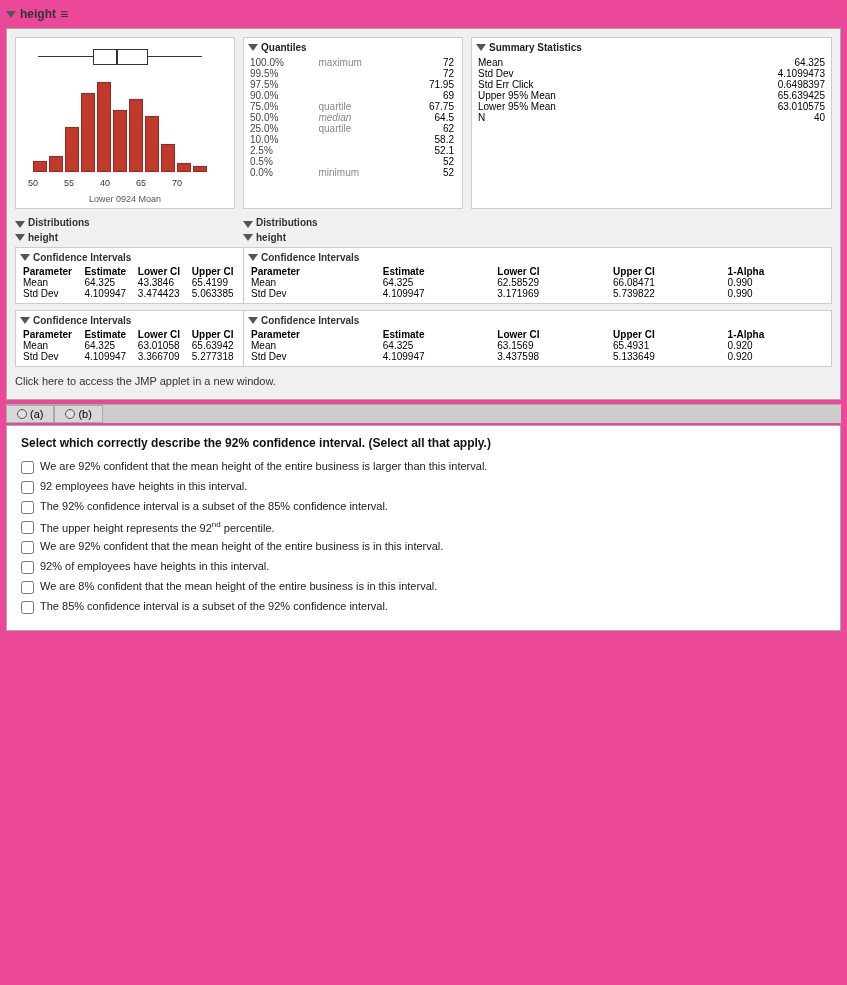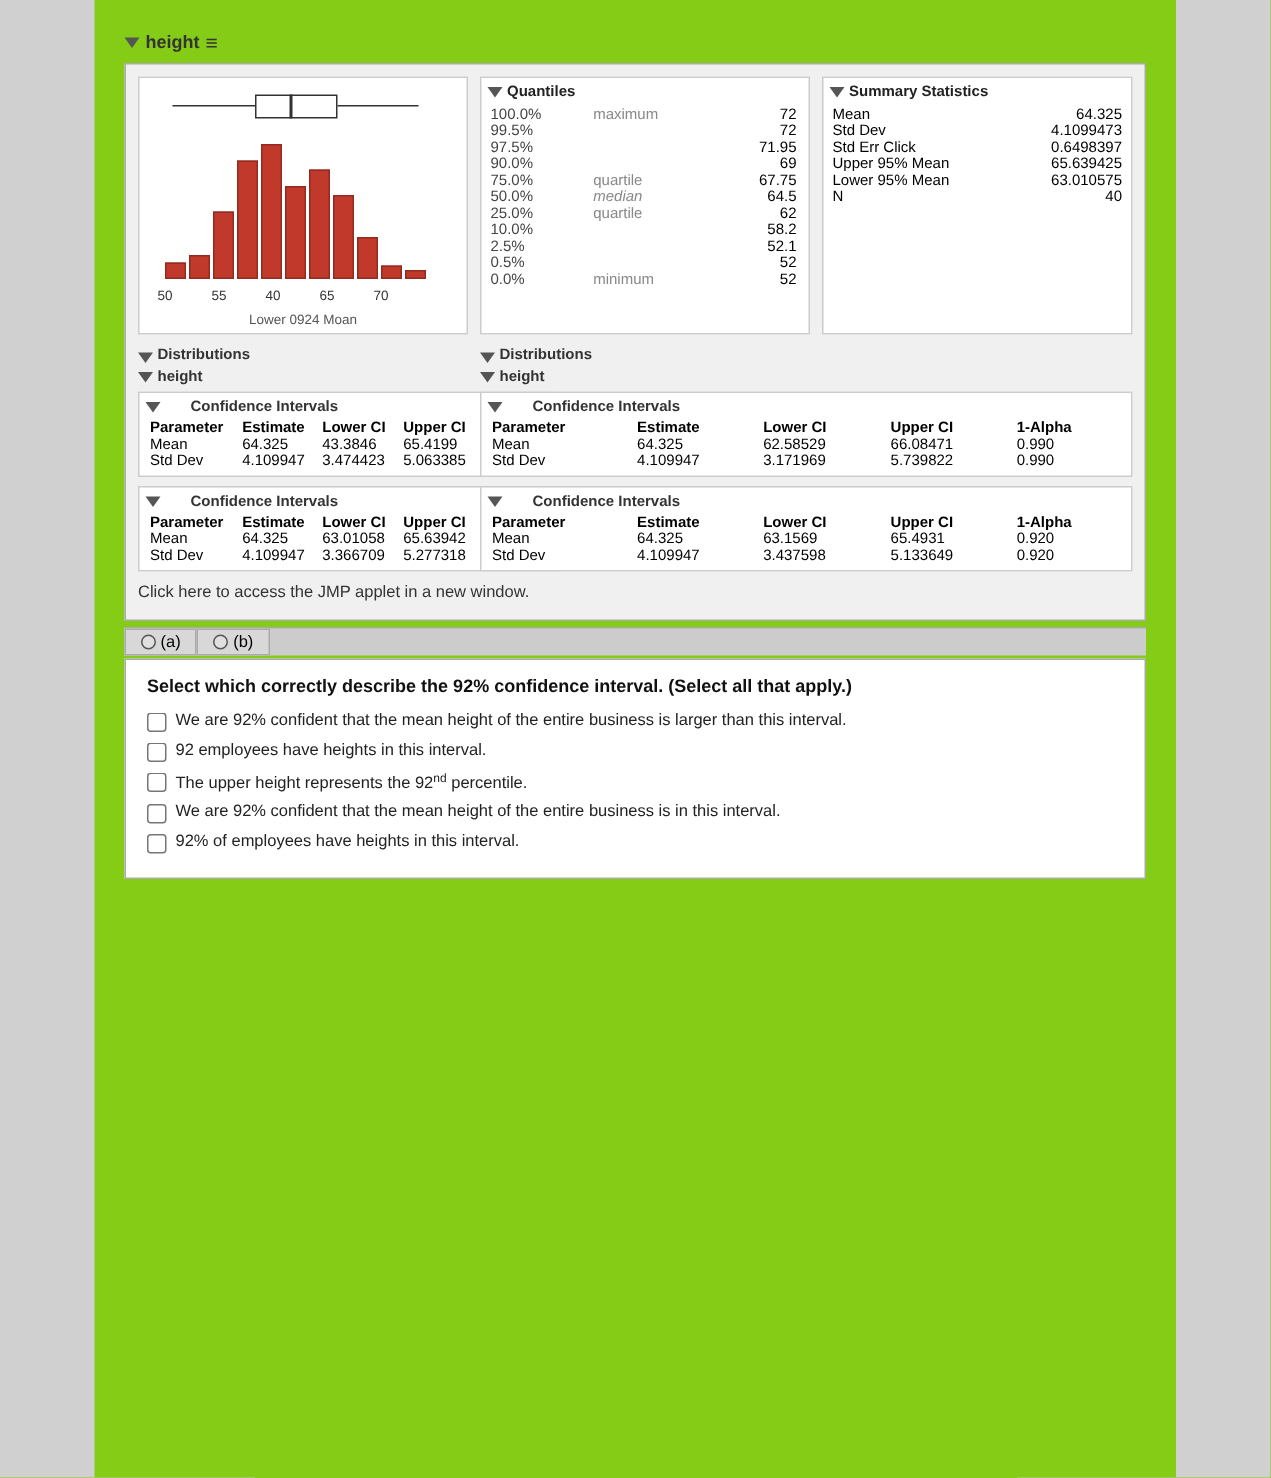--- a/index.html
+++ b/index.html
@@ -4,25 +4,25 @@
   <style>
     * { box-sizing: border-box; margin: 0; padding: 0; }
     body {
       font-family: Arial, Helvetica, sans-serif;
       font-size: 11px;
       background: #d0d0d0;
       width: 847px;
       min-height: 985px;
     }
     .main-container {
-      background: #84cc16;
+      background: #ec4899;
       margin: 0 auto;
-      width: 721px;
+      width: 847px;
       min-height: 985px;
-      padding: 20px;
+      padding: 6px;
     }
     .top-bar {
       display: flex;
       align-items: center;
       gap: 4px;
       margin-bottom: 6px;
     }
     .content-area {
       background: #f0f0f0;
       border: 1px solid #aaa;
@@ -137,21 +137,21 @@
     .conf-box-right {
       flex: 1;
     }
     .conf-header {
       font-size: 10px;
       font-weight: bold;
       color: #333;
       margin-bottom: 3px;
       display: flex;
       align-items: center;
-      gap: 20px;
+      gap: 3px;
     }
     table.conf-table {
       font-size: 10px;
       border-collapse: collapse;
       width: 100%;
     }
     table.conf-table th {
       font-weight: bold;
       text-align: left;
       padding: 0 3px;
@@ -544,26 +544,38 @@
         <div class="option-item">
           <input type="checkbox" style="">
           <span>We are 92% confident that the mean height of the entire business is larger than this interval.</span>
         </div>
         <div class="option-item">
           <input type="checkbox" style="">
           <span>92 employees have heights in this interval.</span>
         </div>
         <div class="option-item">
           <input type="checkbox" style="">
+          <span>The 92% confidence interval is a subset of the 85% confidence interval.</span>
+        </div>
+        <div class="option-item">
+          <input type="checkbox" style="">
           <span>The upper height represents the 92<sup>nd</sup> percentile.</span>
         </div>
         <div class="option-item">
           <input type="checkbox" style="">
           <span>We are 92% confident that the mean height of the entire business is in this interval.</span>
         </div>
         <div class="option-item">
           <input type="checkbox" style="">
           <span>92% of employees have heights in this interval.</span>
+        </div>
+        <div class="option-item">
+          <input type="checkbox" style="">
+          <span>We are 8% confident that the mean height of the entire business is in this interval.</span>
+        </div>
+        <div class="option-item">
+          <input type="checkbox" style="">
+          <span>The 85% confidence interval is a subset of the 92% confidence interval.</span>
         </div>
       </div>
   </div>
 
 </div>
 
 </body></html>

